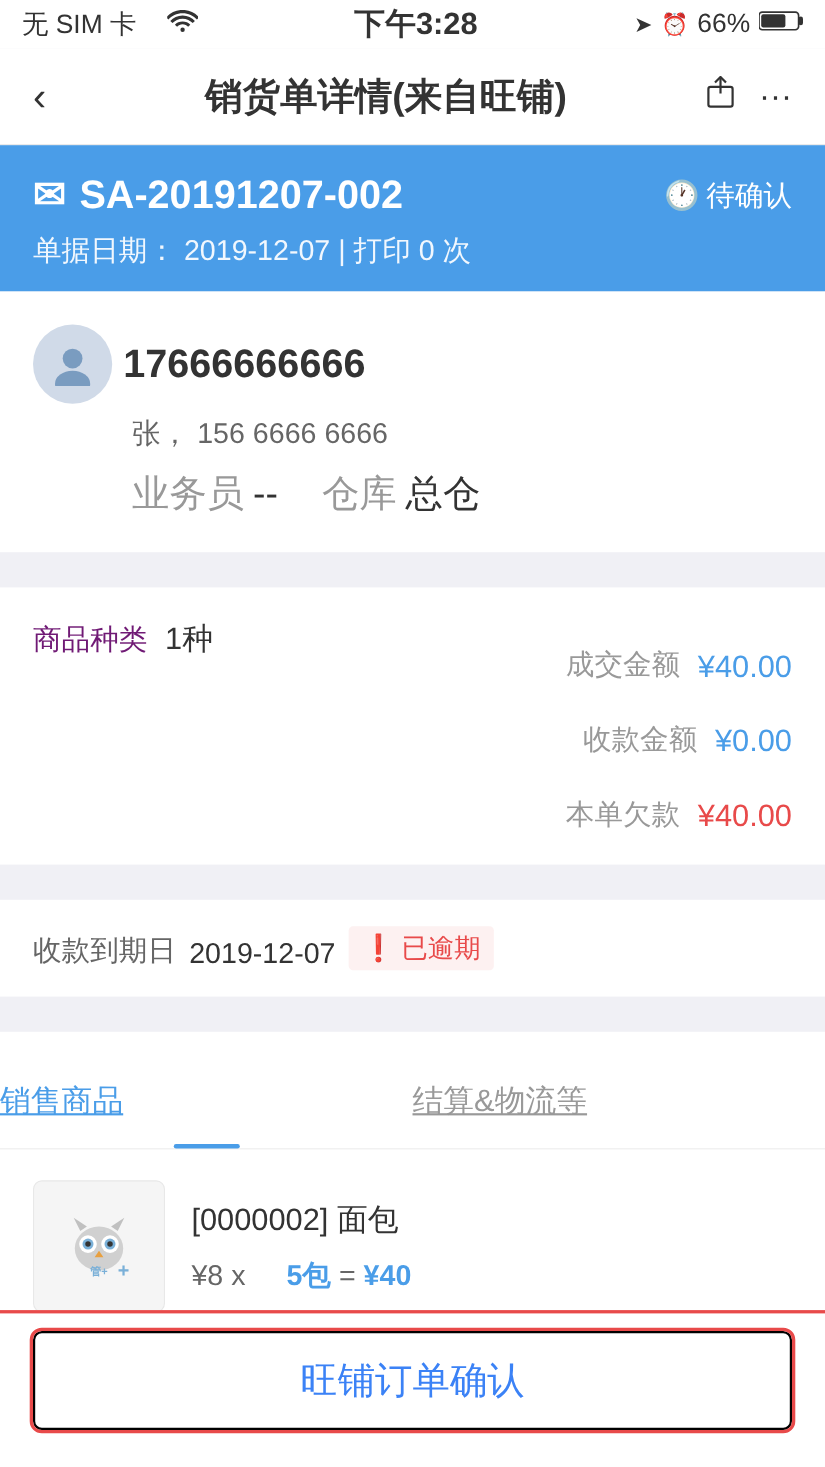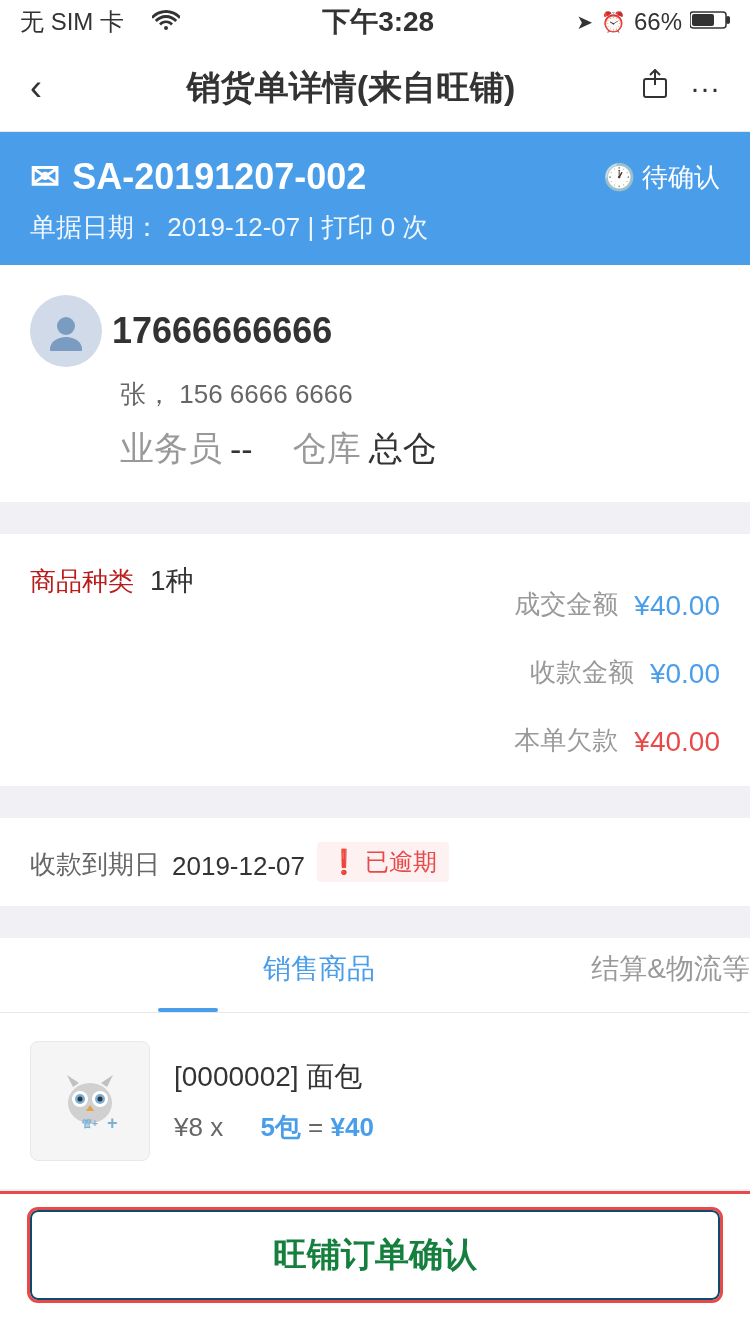--- a/index.html
+++ b/index.html
@@ -163,21 +163,21 @@
       margin-bottom: 16px;
     }
     .summary-left {
       flex: 1;
       display: flex;
       align-items: center;
       gap: 16px;
     }
     .summary-label {
       font-size: 26px;
-      color: #b91c1c;
+      color: #701a75;
     }
     .summary-value {
       font-size: 28px;
       color: #333;
       font-weight: 500;
     }
     .summary-right {
       display: flex;
       flex-direction: column;
       align-items: flex-end;
@@ -223,26 +223,27 @@
     }
 
     
     .tabs-container {
       background: #fff;
       display: flex;
       border-bottom: 1px solid #e8e8e8;
     }
     .tab-item {
       flex: 1;
-      text-align: right;
-      padding: 12px 0 24px;
+      text-align: left;
+      padding: 44px 0 24px;
       font-size: 28px;
       cursor: pointer;
       position: relative;
       color: #999;
+      text-decoration: underline;
     }
     .tab-item.active {
       color: #4a9de8;
       font-weight: 500;
     }
     .tab-item.active::after {
       content: '';
       position: absolute;
       bottom: 0;
       left: 50%;
@@ -304,25 +305,25 @@
       left: 0;
       width: 750px;
       background: #fff;
       padding: 16px 30px 34px;
       border-top: 3px solid #e84a4a;
     }
     .confirm-btn {
       width: 100%;
       height: 90px;
       background: #fff;
-      border: 2px solid #0c4a6e;
+      border: 2px solid #000000;
       border-radius: 8px;
       font-size: 34px;
-      color: #15803d;
-      font-weight: 700;
+      color: #3b82f6;
+      font-weight: 400;
       cursor: pointer;
       display: flex;
       align-items: center;
       justify-content: center;
       outline: 3px solid #e84a4a;
     }
 
     
     .owl-logo {
       display: flex;

